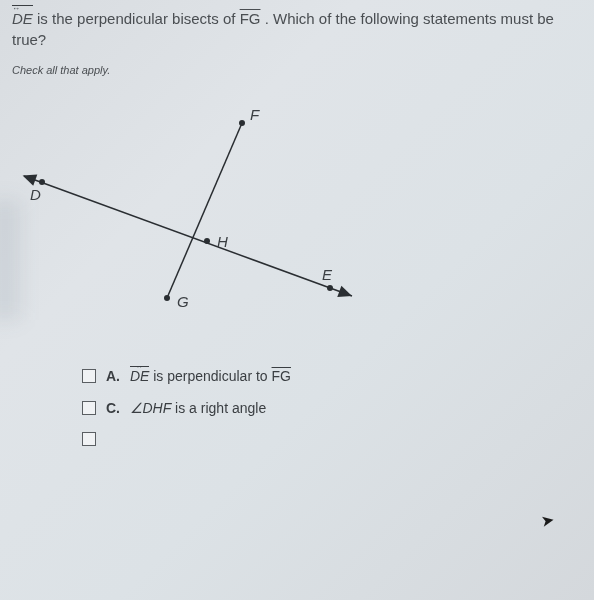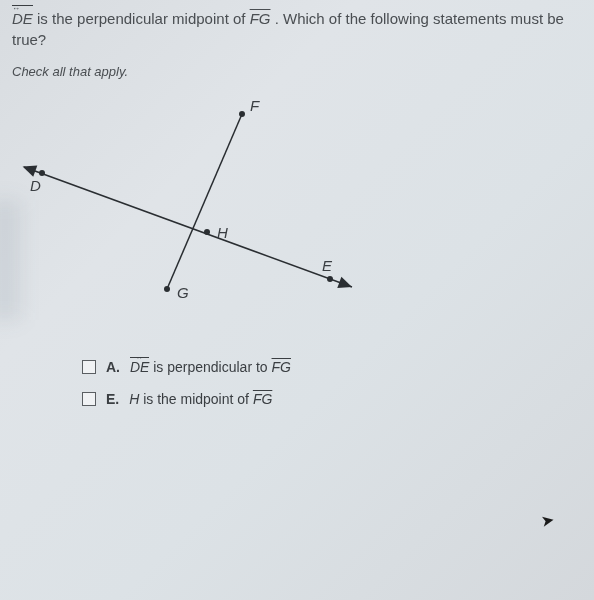--- a/index.html
+++ b/index.html
@@ -12,25 +12,26 @@
       padding: 8px 12px;
       overflow: hidden;
       position: relative;
     }
     .question {
       font-size: 15px;
       line-height: 1.4;
       margin-bottom: 14px;
       color: #4a4e52;
     }
-    .overline { text-decoration: overline; font-style: italic; }
+    .overline { text-decoration: overline; }
     .italic { font-style: italic; }
     .instruction {
-      font-size: 13px;
+      font-size: 11px;
       font-style: italic;
+      margin-bottom: 12px;
       color: #4a4e52;
     }
     .diagram-wrap {
       width: 360px;
       height: 250px;
       position: relative;
       margin-bottom: 30px;
       margin-left: 0;
     }
     .pt-label {
@@ -81,21 +82,21 @@
   </style>
 </head>
 <body>
 
 <div class="question">
   <span style="display:inline-block;position:relative;font-style:italic;">
     <span style="position:absolute;top:-3px;left:0;right:0;border-top:1px solid #3a3e42;"></span>
     <span style="position:absolute;top:-6px;left:0;font-size:8px;">↔</span>
     <span>DE</span>
   </span>
-  <span> is the perpendicular midpoint of </span>
+  <span> is the perpendicular bisects of </span>
   <span class="overline">FG</span>
   <span>. Which of the following statements must be true?</span>
 </div>
 
 <div class="instruction">Check all that apply.</div>
 
 <div class="shade"></div>
 
 <div class="diagram-wrap">
   <svg width="360" height="250">
@@ -132,27 +133,29 @@
         <span style="position:absolute;top:-2px;left:0;right:0;border-top:1px solid #3a3e42;"></span>
         <span style="position:absolute;top:-6px;left:0;right:0;font-size:7px;text-align:center;">↔</span>
         <span>DE</span>
       </span>
       <span> is perpendicular to </span>
       <span class="overline">FG</span>
     </div>
   </div>
 
 
+  <div class="answer-row">
+    <div class="chk"></div>
+    <div class="answer-text">
+      <span class="letter">C.</span>
+      <span class="italic">∠DHF</span>
+      <span> is a right angle</span>
+    </div>
+  </div>
 
 
   <div class="answer-row">
     <div class="chk"></div>
-    <div class="answer-text">
-      <span class="letter">E.</span>
-      <span class="italic">H</span>
-      <span> is the midpoint of </span>
-      <span class="overline">FG</span>
-    </div>
   </div>
 
 </div>
 
 <div class="cursor">➤</div>
 
 </body></html>

